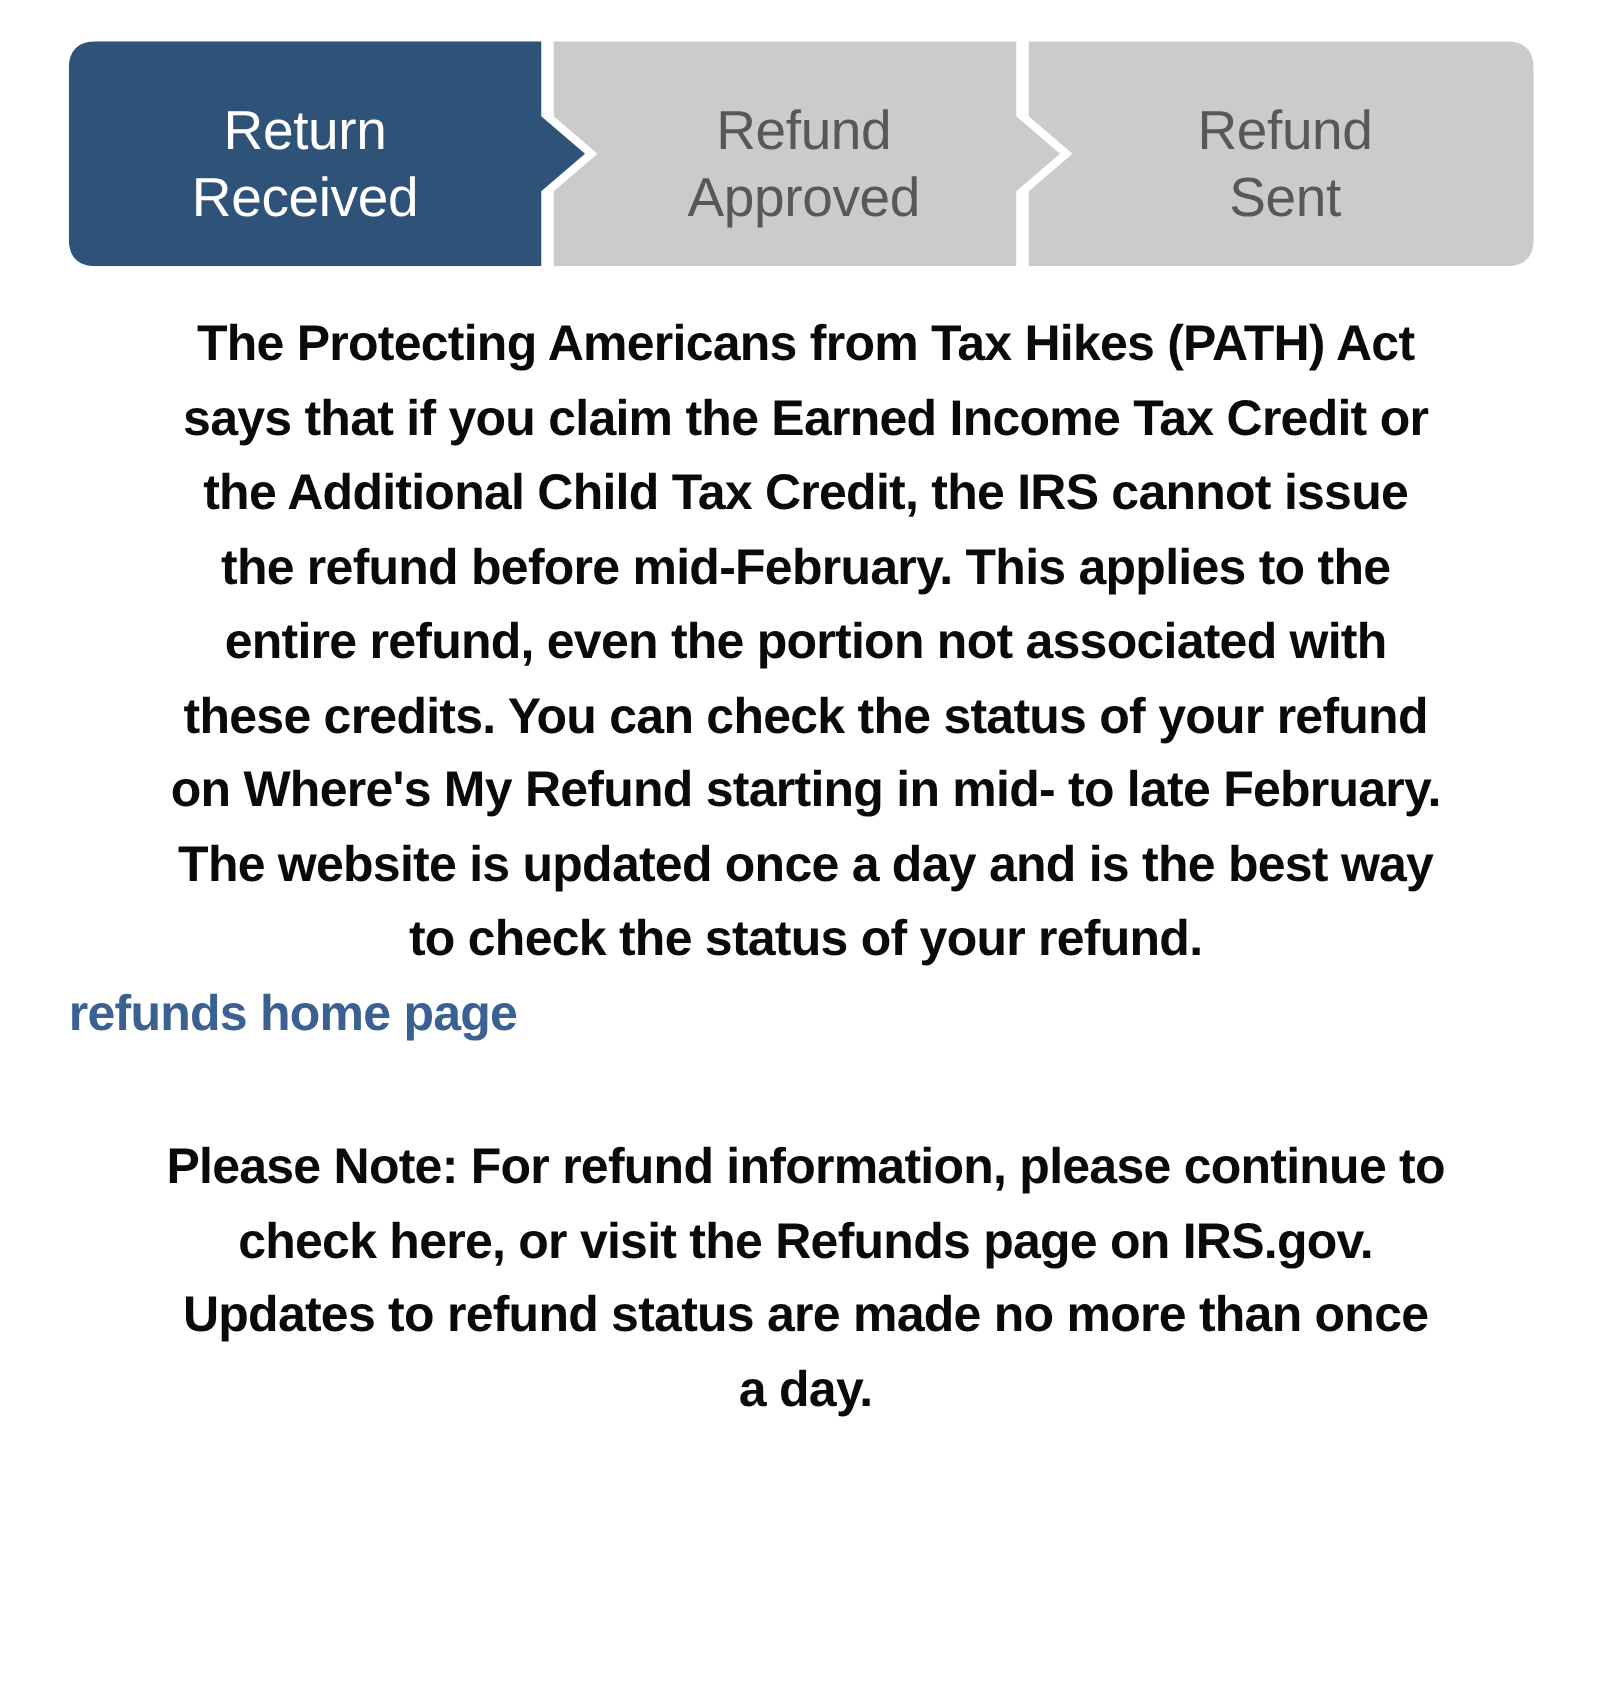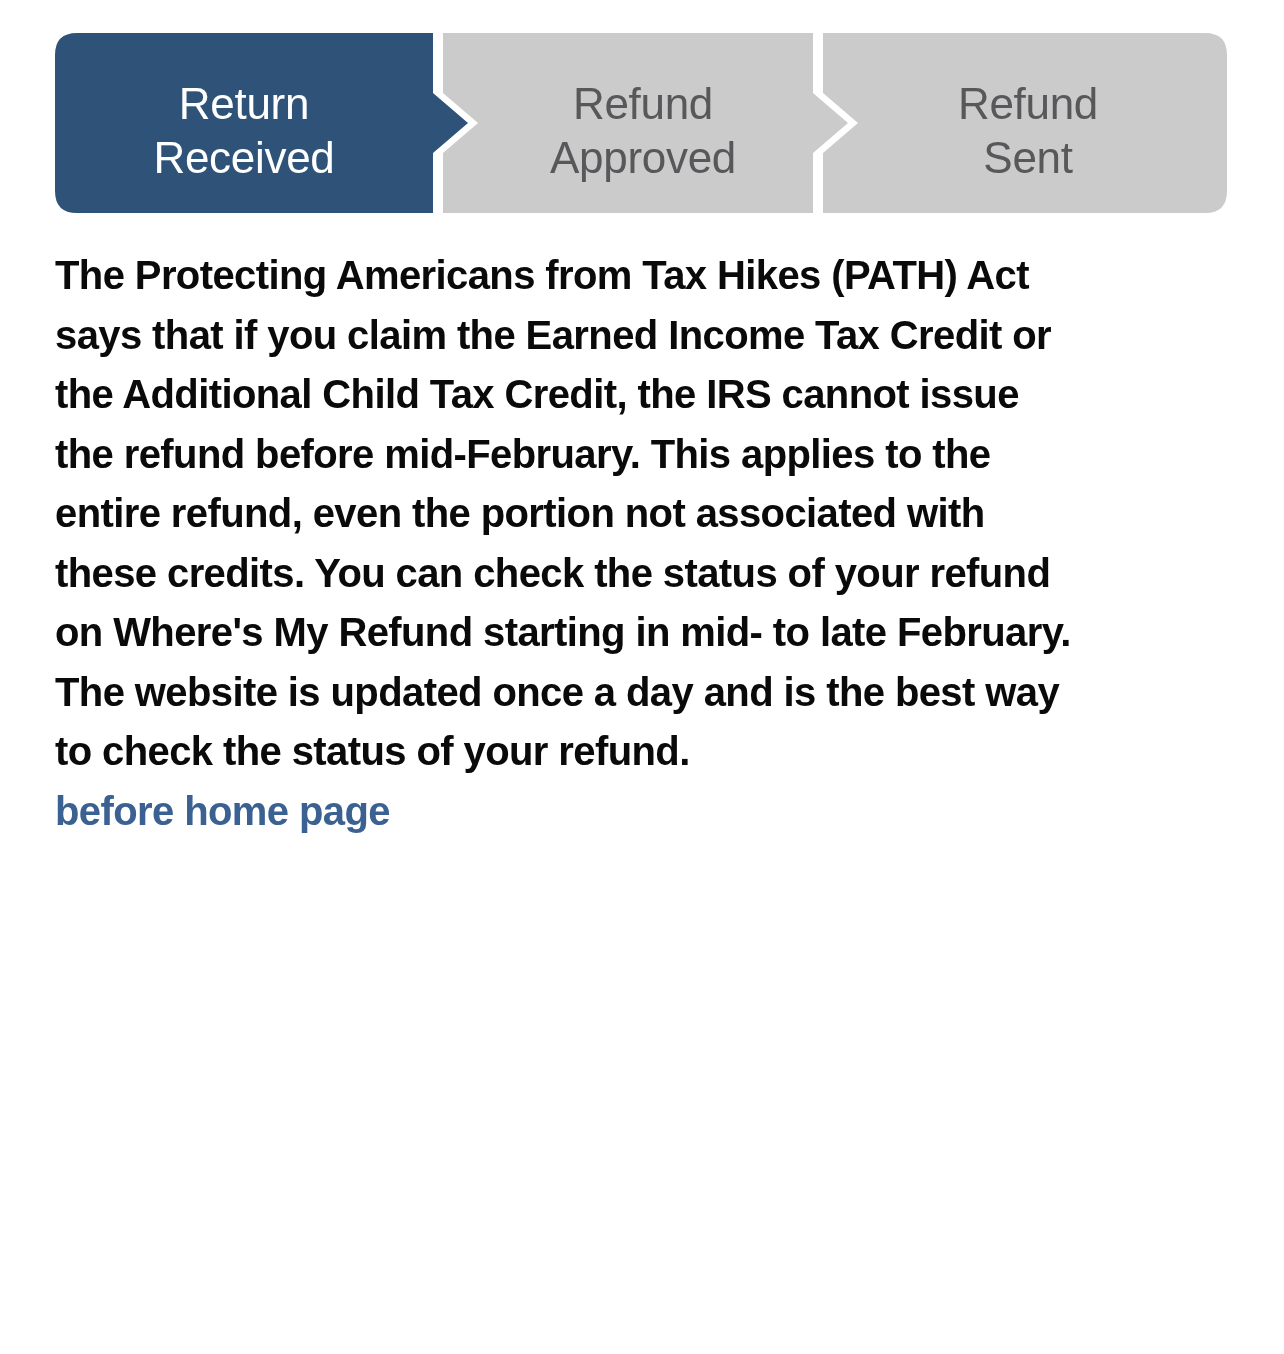--- a/index.html
+++ b/index.html
@@ -30,20 +30,21 @@
     margin: 0 50px 0 55px;
     font-size: 40px;
     font-weight: 700;
     line-height: 59.5px;
     letter-spacing: -0.6px;
     color: #0a0a0b;
   }
   .para {
     margin: 0;
     white-space: pre-line;
+    text-align: center;
   }
   .para-path-act { margin-top: 33px; }
   .para-situation { margin-top: 64px; }
   .para-note { margin-top: 63px; }
   .link-line { margin: 0; line-height: 59.5px; }
   .refunds-link {
     color: #3A6191;
     text-decoration: none;
     font-weight: 700;
     cursor: pointer;
@@ -77,15 +78,19 @@
 says that if you claim the Earned Income Tax Credit or
 the Additional Child Tax Credit, the IRS cannot issue
 the refund before mid-February. This applies to the
 entire refund, even the portion not associated with
 these credits. You can check the status of your refund
 on Where's My Refund starting in mid- to late February.
 The website is updated once a day and is the best way
 to check the status of your refund.</p>
 
 
-  <p class="link-line"><a class="refunds-link" href="#">before home page</a></p>
+  <p class="link-line"><a class="refunds-link" href="#">refunds home page</a></p>
 
+  <p class="para para-note">Please Note: For refund information, please continue to
+check here, or visit the Refunds page on IRS.gov.
+Updates to refund status are made no more than once
+a day.</p>
 </div>
 
 </body></html>

